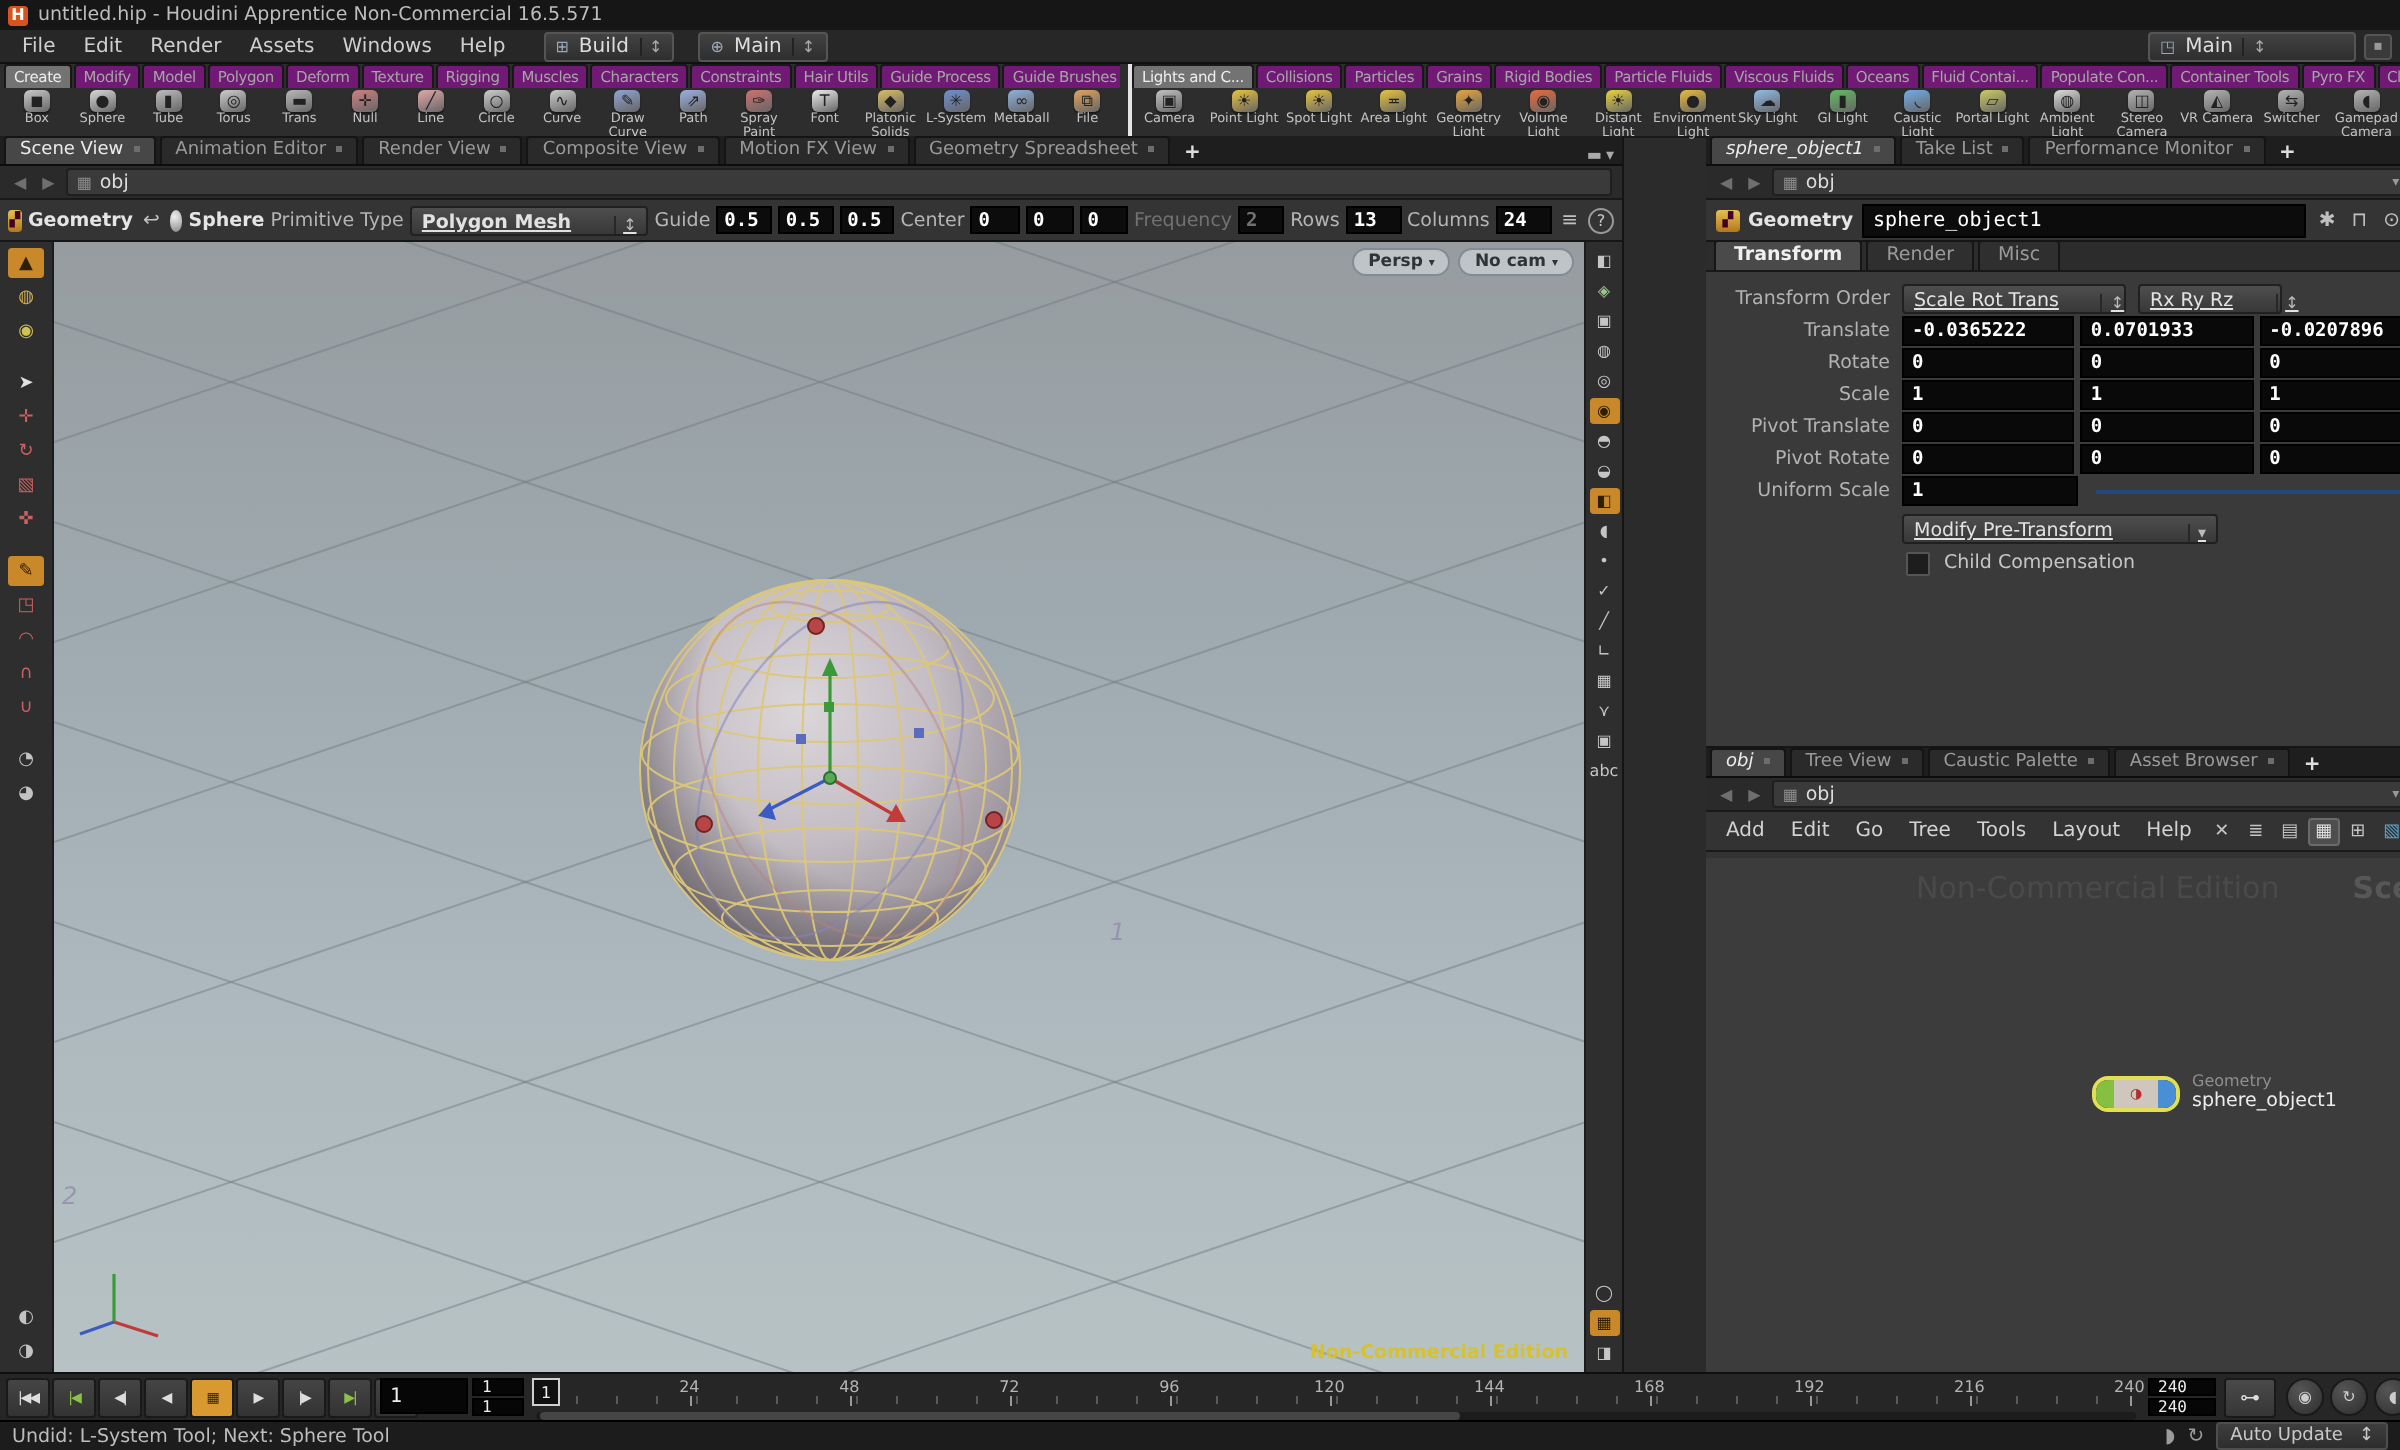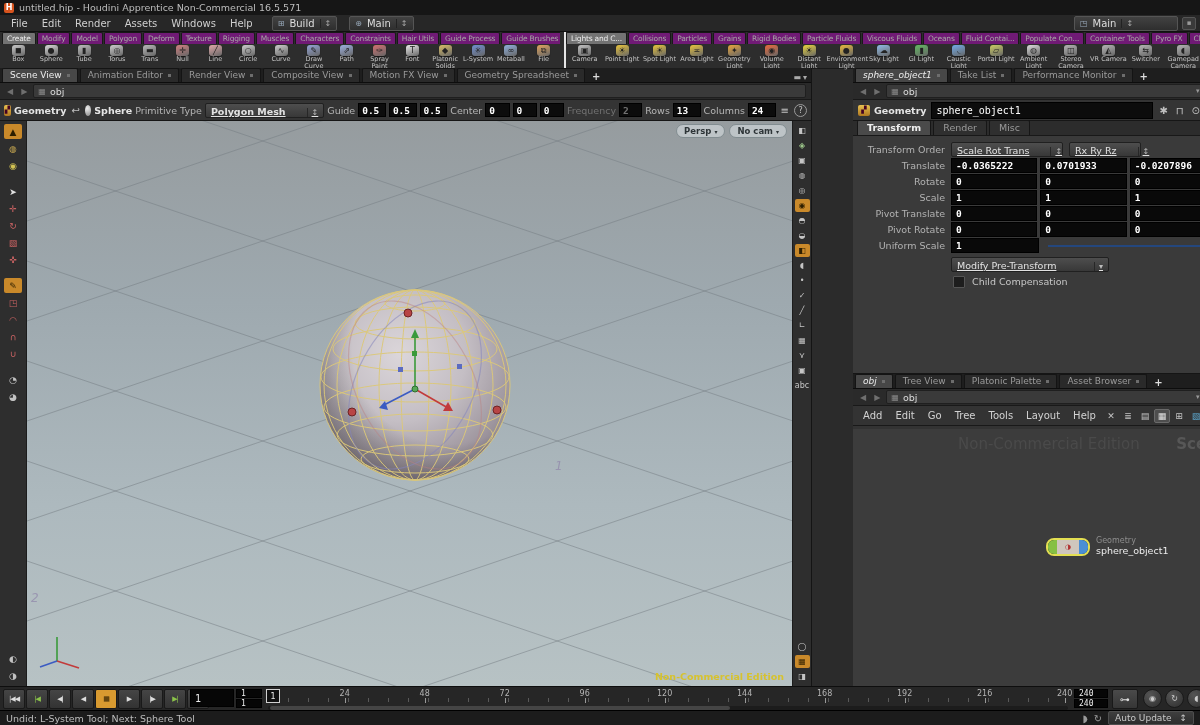--- a/index.html
+++ b/index.html
@@ -653,21 +653,21 @@
         <div class="vscroll" style="top:4px;bottom:4px;">
           <div class="vthumb" style="top:2px;height:90px;"></div>
         </div>
       </div>
     </div>
 
     <div id="network-pane">
       <div class="pane-tabs" id="network-tabs">
           <span class="pane-tab active italic">obj</span>
           <span class="pane-tab">Tree View</span>
-          <span class="pane-tab">Platonic Palette</span>
+          <span class="pane-tab">Caustic Palette</span>
           <span class="pane-tab">Asset Browser</span>
           <span class="plus-btn">+</span>
           <span class="pane-menu">
             <span>▬</span>
             <span>▾</span>
           </span>
         </div>
       <div class="breadcrumb">
         <span class="bc-arrow">◀</span>
         <span class="bc-arrow">▶</span>

